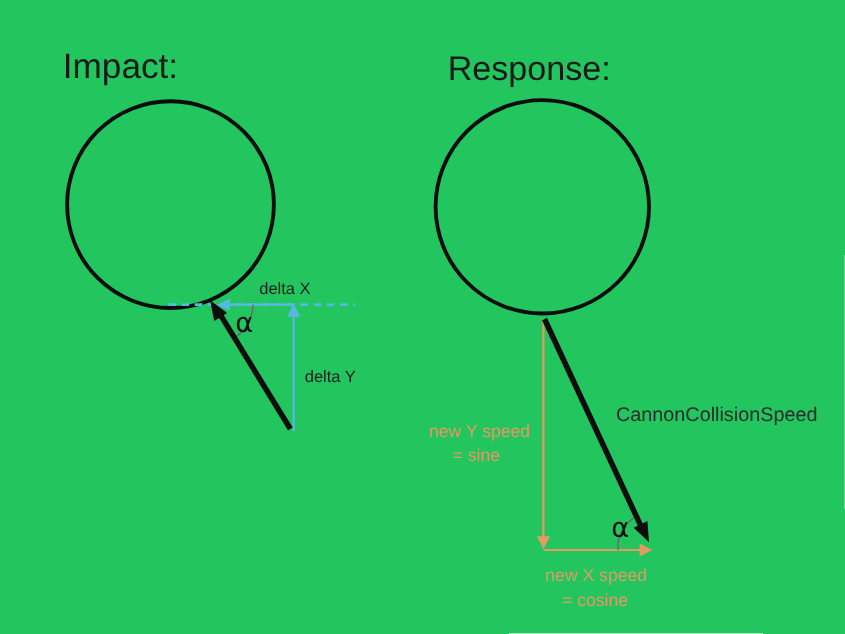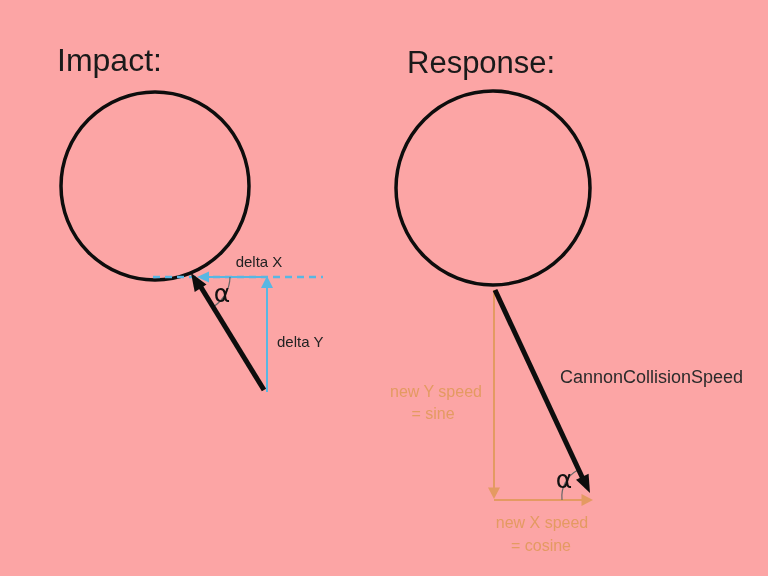--- a/index.html
+++ b/index.html
@@ -8,21 +8,21 @@
     background: #ffffff;
     width: 768px;
     height: 576px;
     overflow: hidden;
     font-family: "Liberation Sans", "DejaVu Sans", sans-serif;
   }
   .stage {
     position: relative;
     width: 768px;
     height: 576px;
-    background: #fca5a5;
+    background: #22c55e;
   }
   svg { display: block; }
   text {
     font-family: "Liberation Sans", "DejaVu Sans", sans-serif;
     user-select: none;
   }
   .title-text   { font-size: 32px; fill: #1a1a1a; }
   .title-text-r { font-size: 31px; fill: #1a1a1a; }
   .small-label  { font-size: 15px; fill: #222222; }
   .speed-label  { font-size: 18px; }

